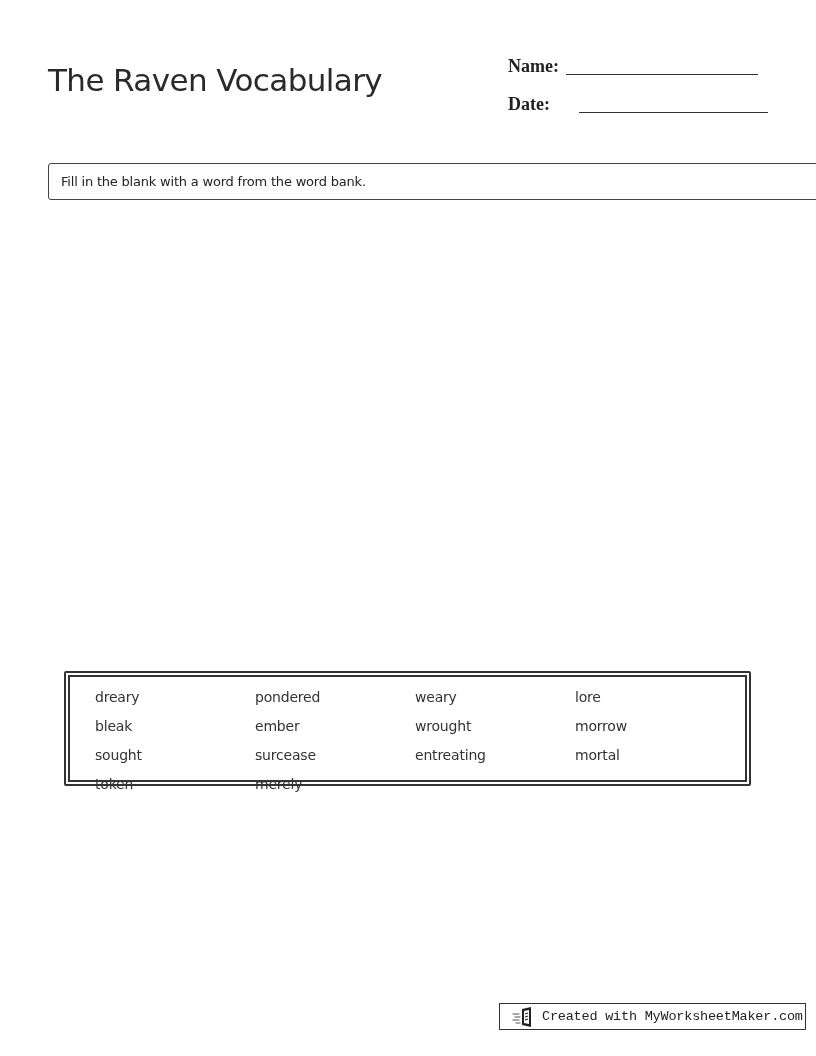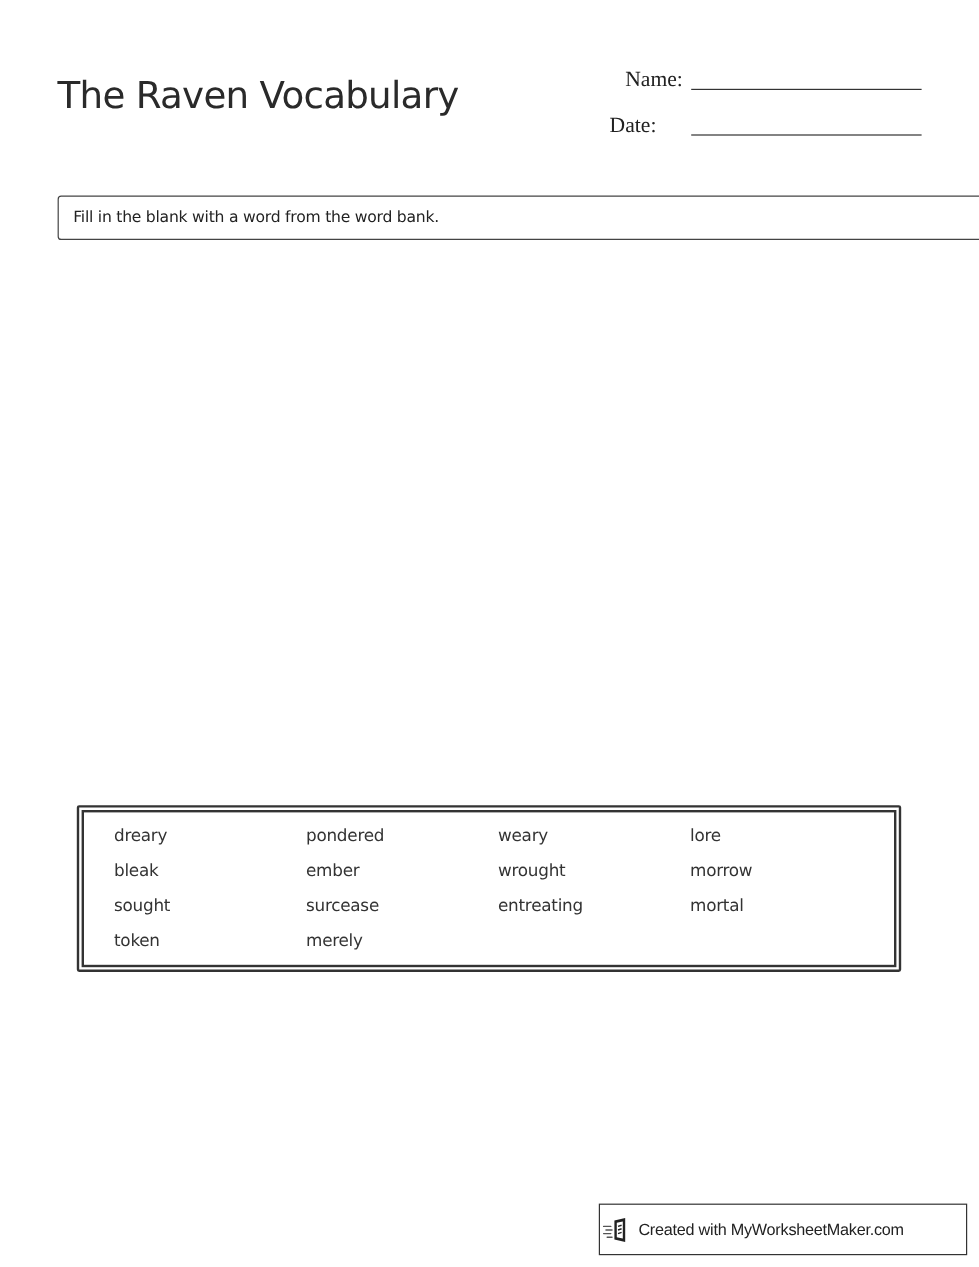--- a/index.html
+++ b/index.html
@@ -26,21 +26,21 @@
       margin: 0;
       line-height: 44px;
     }
     .field-row {
       position: absolute;
       right: 48px;
       width: 260px;
       height: 24px;
       display: flex;
       align-items: flex-end;
-      justify-content: flex-end;
+      font-weight: bold;
     }
     .field-label {
       font-family: "Liberation Serif", serif;
       font-size: 18px;
       color: #222;
       margin-right: 7px;
       line-height: 20px;
     }
     .field-line {
       width: 192px;
@@ -67,21 +67,21 @@
       font-size: 13px;
       color: #222;
       letter-spacing: -0.2px;
     }
 
     .word-bank-outer {
       position: absolute;
       left: 64px;
       top: 671px;
       width: 687px;
-      height: 139px;
+      height: 115px;
       box-sizing: border-box;
       border: 2px solid #333;
       border-radius: 2px;
       padding: 2px;
     }
     .word-bank-inner {
       width: 100%;
       height: 100%;
       box-sizing: border-box;
       border: 2px solid #333;
@@ -102,27 +102,27 @@
       line-height: 29px;
       white-space: nowrap;
       letter-spacing: -0.2px;
     }
 
     .footer {
       position: absolute;
       left: 499px;
       top: 1003px;
       width: 307px;
-      height: 43px;
+      height: 27px;
       box-sizing: border-box;
       border: 1.2px solid #333;
       display: flex;
       align-items: center;
-      padding-left: 2px;
-      font-family: Liberation Sans, sans-serif;
+      padding-left: 12px;
+      font-family: Liberation Mono, monospace;
       font-size: 13.5px;
       color: #222;
       letter-spacing: -0.2px;
     }
     .footer-logo {
       width: 24px;
       height: 22px;
       margin-right: 6px;
       display: inline-block;
     }

